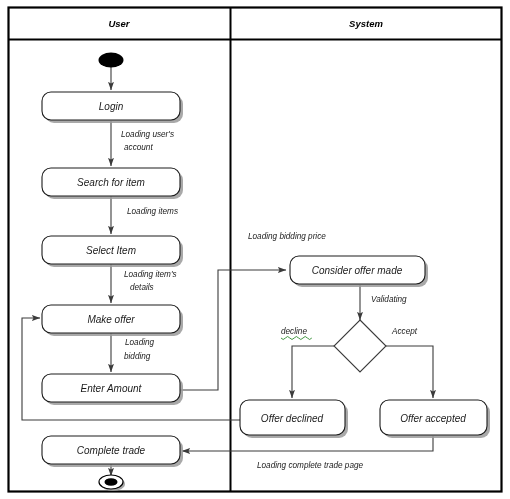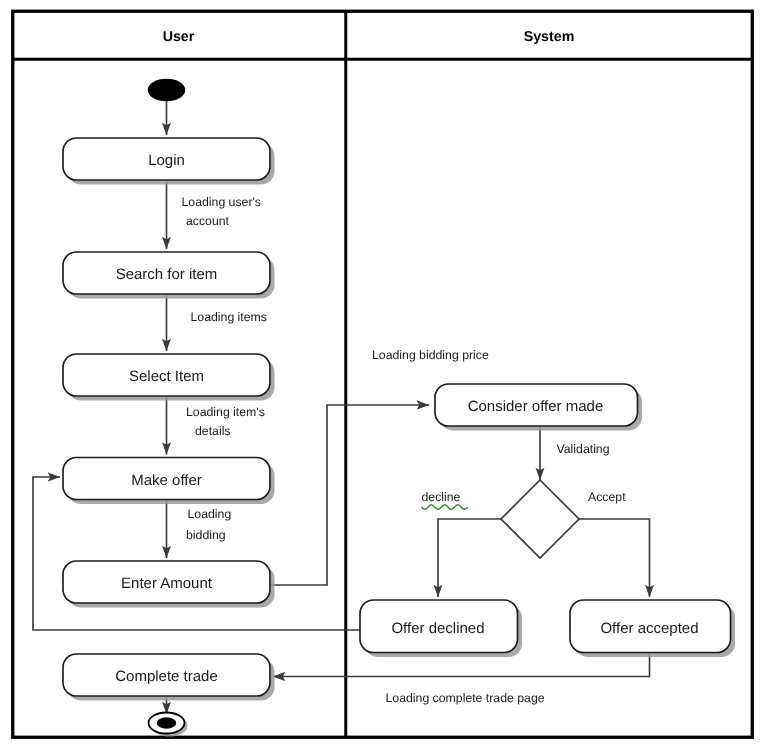--- a/index.html
+++ b/index.html
@@ -9,20 +9,21 @@
   }
   body {
     font-family: "Liberation Sans", sans-serif;
   }
   #canvas {
     position: relative;
     width: 510px;
     height: 499px;
     background: #ffffff;
     overflow: hidden;
+    font-style: italic;
   }
   #canvas svg {
     position: absolute;
     left: 0;
     top: 0;
   }
   .lane-title {
     font-size: 9.5px;
     font-weight: bold;
     fill: #000000;

